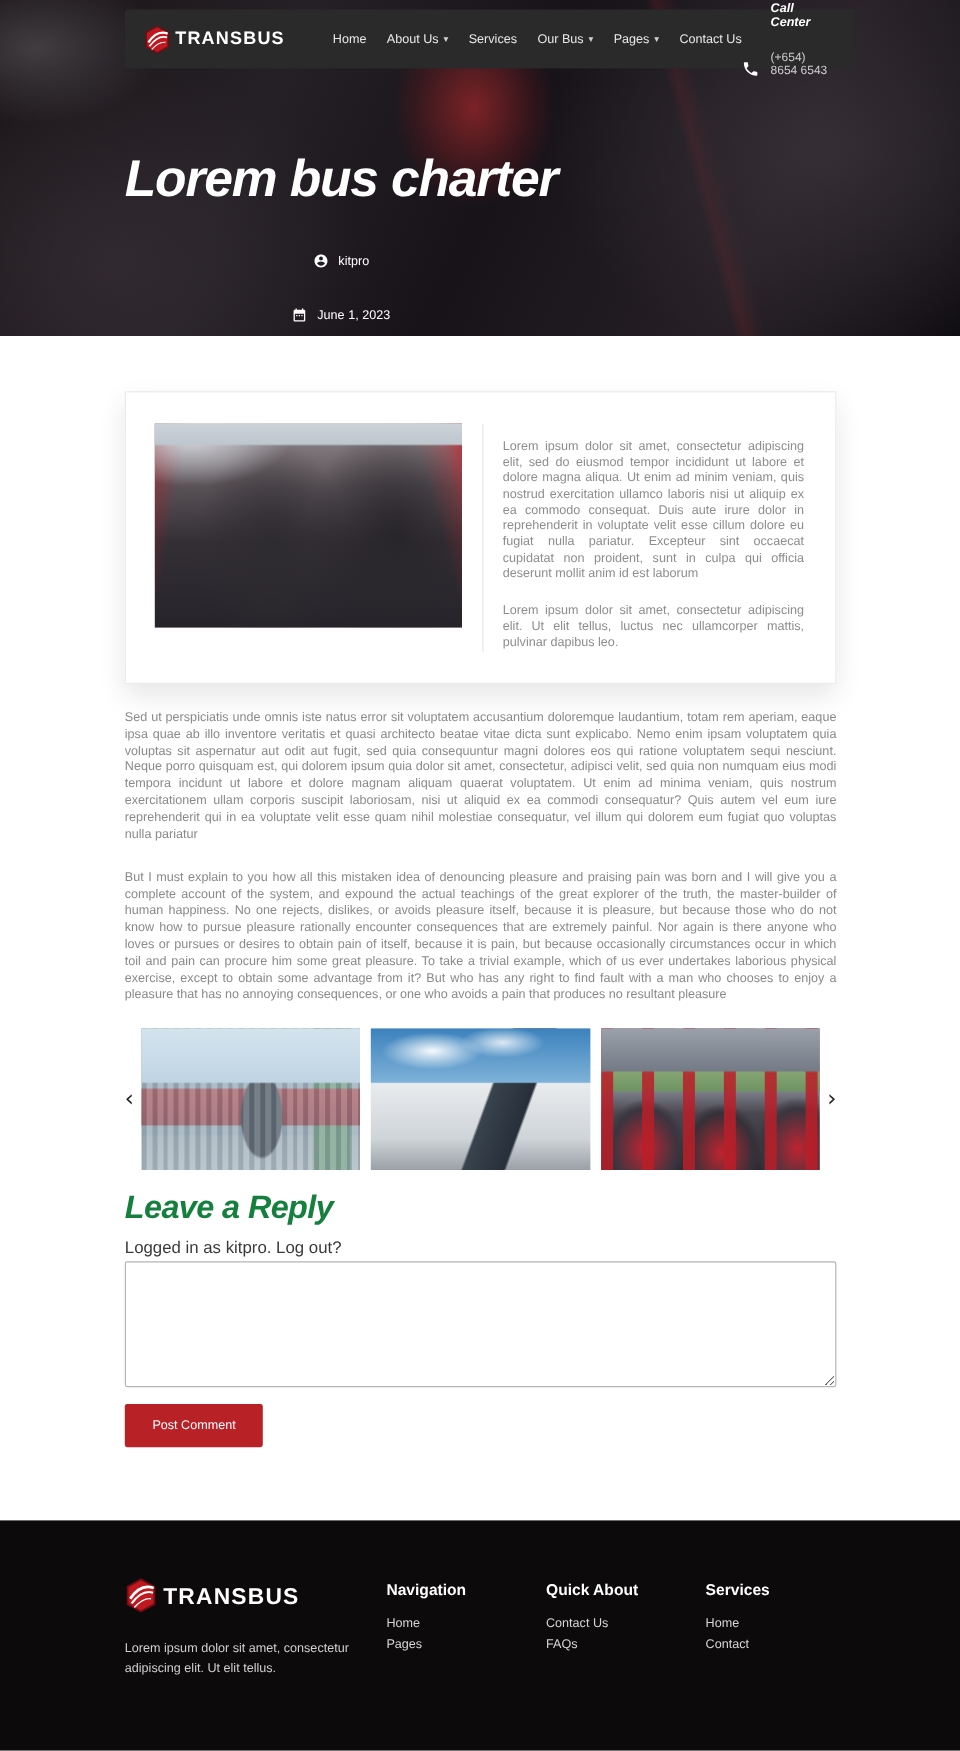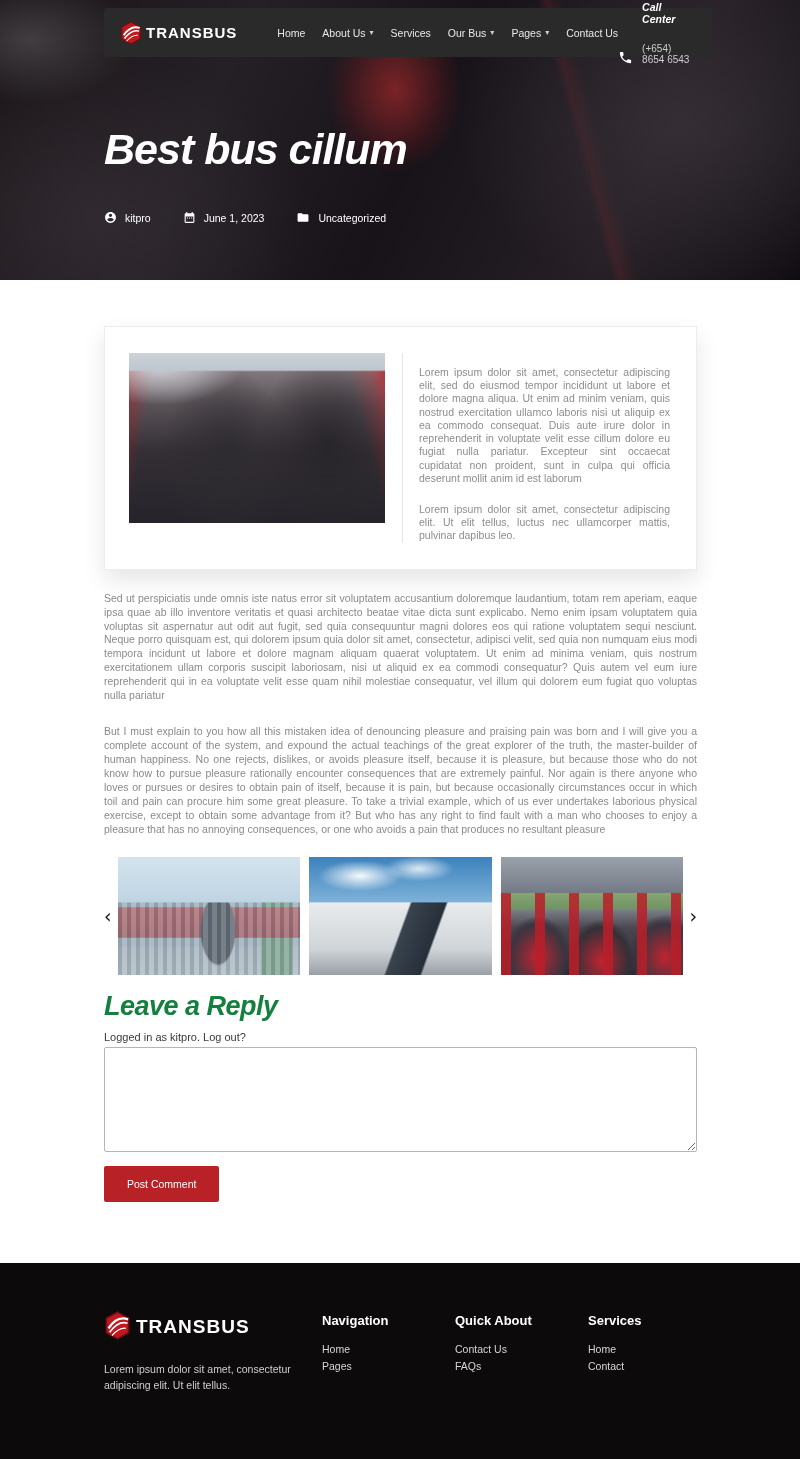--- a/index.html
+++ b/index.html
@@ -30,21 +30,21 @@
   .nav { list-style:none; display:flex; align-items:center; gap:17px; margin-left:40px; }
   .nav li { color:#e8e8e8; font-size:10.5px; cursor:pointer; white-space:nowrap; display:flex; align-items:center; gap:4px; }
   .nav .caret { font-size:8px; color:#cfcfcf; }
   .call { margin-left:auto; display:flex; align-items:flex-end; gap:9px; }
   .call svg { display:block; }
   .call-label { color:#fff; font-size:10.5px; font-weight:bold; font-style:italic; }
   .call-phone { color:#cdcdcd; font-size:10px; margin-top:18px; }
 
   .hero-inner { position:absolute; left:104px; top:128px; }
   .hero-title { color:#fff; font-size:43px; font-weight:bold; font-style:italic; letter-spacing:-1px; line-height:1; }
-  .hero-meta { display:flex; align-items:center; gap:32px; margin-top:40px; }
+  .hero-meta { display:flex; align-items:center; gap:32px; margin-top:40px;flex-direction:column; }
   .meta-item { display:flex; align-items:center; gap:8px; color:#fff; font-size:10.5px; }
   .meta-item svg { display:block; }
 
   
   .content { width:593px; margin-left:104px; }
   .quote-card {
     margin-top:46px; background:#fff; border:1px solid #ececec;
     box-shadow:0 10px 22px rgba(0,0,0,.10);
     padding:26px 24px; display:flex;
   }
@@ -100,21 +100,21 @@
   }
   .car-arrow {
     position:absolute; top:50%; transform:translateY(-50%);
     background:none; border:none; font-size:19px; color:#1f1f1f; cursor:pointer;
     line-height:1; padding:0; font-family:"DejaVu Sans", sans-serif;
   }
   .car-prev { left:0; } .car-next { right:0; }
 
   
   .reply-title { margin-top:16px; font-size:27px; font-weight:bold; font-style:italic; color:#15803d; letter-spacing:-0.5px; }
-  .login-line { margin-top:9px; font-size:11px; color:#3a3a3a; }
+  .login-line { margin-top:9px; font-size:14px; color:#3a3a3a; }
   .login-line a { color:#3a3a3a; text-decoration:none; cursor:pointer; }
   .comment-label { display:block; margin-top:17px; font-size:10px; color:#7c7c7c; }
   .comment-box {
     display:block; margin-top:4px; width:593px; height:105px; resize:vertical;
     border:1px solid #b5b5b5; border-radius:2px; font-family:"Liberation Sans", sans-serif; font-size:11px; padding:6px;
   }
   .post-btn {
     margin-top:14px; background:#b82126; color:#fff; border:none; border-radius:2px;
     font-size:10.5px; padding:12px 23px; cursor:pointer; font-family:"Liberation Sans", sans-serif;
   }
@@ -181,21 +181,21 @@
           </svg>
         </span>
         <div>
           <div class="call-label">Call Center</div>
           <div class="call-phone">(+654) 8654 6543</div>
         </div>
       </div>
     </nav>
 
     <div class="hero-inner">
-      <h1 class="hero-title">Best bus cillum</h1>
+      <h1 class="hero-title">Lorem bus charter</h1>
       <div class="hero-meta">
         <span class="meta-item">
           <span>
             <svg width="13" height="13" viewBox="0 0 24 24" fill="#fff">
               <path d="M12 2C6.48 2 2 6.48 2 12s4.48 10 10 10 10-4.48 10-10S17.52 2 12 2zm0 3c1.66 0 3 1.34 3 3s-1.34 3-3 3-3-1.34-3-3 1.34-3 3-3zm0 14.2c-2.5 0-4.71-1.28-6-3.22.03-1.99 4-3.08 6-3.08 1.99 0 5.97 1.09 6 3.08-1.29 1.94-3.5 3.22-6 3.22z"></path>
             </svg>
           </span>
           <span>kitpro</span>
         </span>
         <span class="meta-item">

